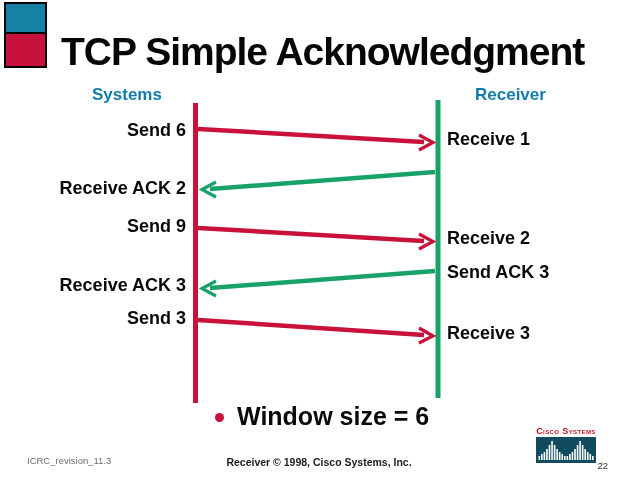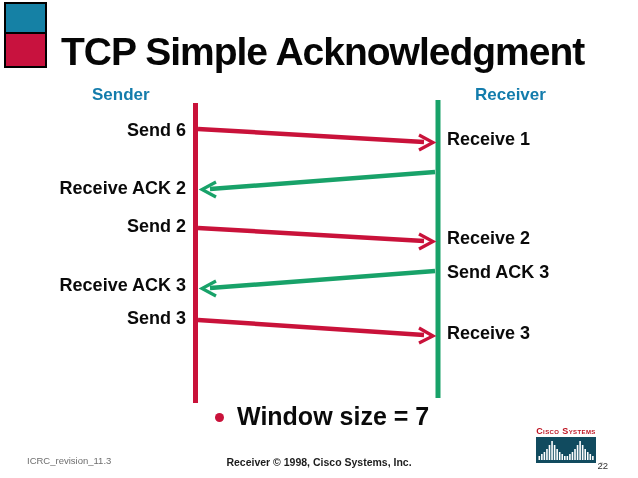--- a/index.html
+++ b/index.html
@@ -48,21 +48,21 @@
 </head>
 <body>
 
 <div class="slide">
 
   <div class="sq sq-teal"></div>
   <div class="sq sq-red"></div>
 
   <div class="title">TCP Simple Acknowledgment</div>
 
-  <div class="col-title sender-title">Sender</div>
+  <div class="col-title sender-title">Systems</div>
   <div class="col-title receiver-title">Receiver</div>
 
   <svg class="diagram-svg" width="638" height="478" viewBox="0 0 638 478">
 
     <line class="lifeline-red" x1="195.5" y1="103" x2="195.5" y2="403"></line>
     <line class="lifeline-green" x1="438" y1="100" x2="438" y2="398"></line>
 
     <line class="arrow-red" x1="198" y1="129" x2="424" y2="142"></line>
     <polyline class="head-red" points="419,135 433,142.5 419,150"></polyline>
 
@@ -74,31 +74,31 @@
 
     <line class="arrow-green" x1="435" y1="271" x2="210" y2="288"></line>
     <polyline class="head-green" points="216,281 202,288.5 216,296"></polyline>
 
     <line class="arrow-red" x1="198" y1="320" x2="424" y2="335"></line>
     <polyline class="head-red" points="419,328 433,336 419,343"></polyline>
   </svg>
 
   <div class="evt evt-left" style="top:120px">Send 6</div>
   <div class="evt evt-left" style="top:178px">Receive ACK 2</div>
-  <div class="evt evt-left" style="top:216px">Send 2</div>
+  <div class="evt evt-left" style="top:216px">Send 9</div>
   <div class="evt evt-left" style="top:275px">Receive ACK 3</div>
   <div class="evt evt-left" style="top:308px">Send 3</div>
 
   <div class="evt evt-right" style="top:129px">Receive 1</div>
   <div class="evt evt-right" style="top:228px">Receive 2</div>
   <div class="evt evt-right" style="top:262px">Send ACK 3</div>
   <div class="evt evt-right" style="top:323px">Receive 3</div>
 
   <div class="bullet-dot"></div>
-  <div class="bullet-text">Window size = 7</div>
+  <div class="bullet-text">Window size = 6</div>
 
   <div class="footer-left">ICRC_revision_11.3</div>
   <div class="copyright">Receiver © 1998, Cisco Systems, Inc.</div>
   <div class="page-num">22</div>
 
   <div class="cisco-logo">
     <div class="cisco-logo-text">Cisco Systems</div>
     <div class="bridge-wrap">
       <svg width="60" height="26" viewBox="0 0 60 26">
         <rect x="0" y="0" width="60" height="26" fill="#114B5F"></rect>

